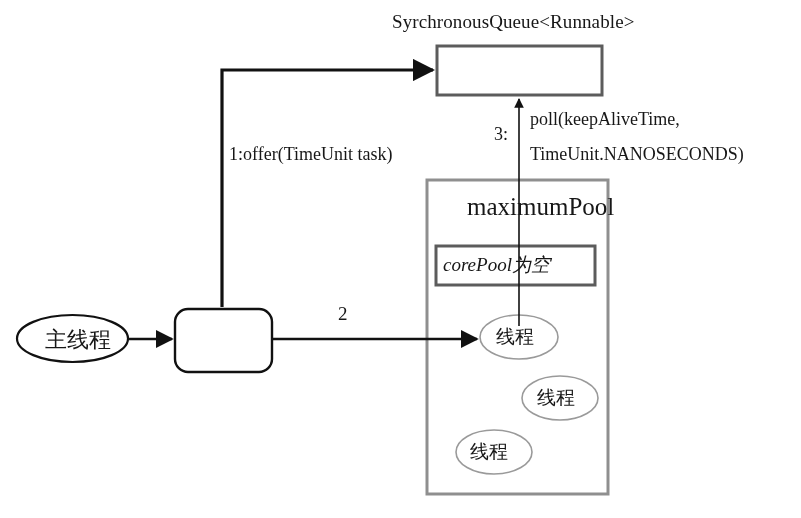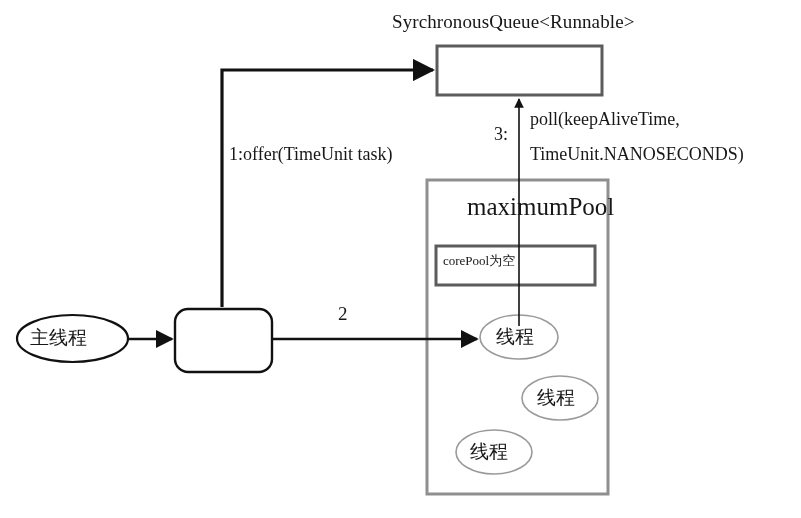--- a/index.html
+++ b/index.html
@@ -61,31 +61,32 @@
   }
   .lbl-maxpool {
     left: 435px;
     top: 191px;
     font-size: 25px;
     margin-left: 32px;
   }
   .lbl-corepool {
     left: 443px;
     top: 253px;
-    font-size: 13px;
+    font-size: 19px;
+    font-style: italic;
   }
   .lbl-two {
     left: 338px;
     top: 302px;
     font-size: 19px;
   }
   .lbl-main-thread {
-    left: 30px;
+    left: 45px;
     top: 326px;
-    font-size: 19px;
+    font-size: 22px;
   }
   .lbl-execute {
     left: 181px;
     top: 330px;
     font-size: 19px;
   }
   .lbl-thread-1 {
     left: 496px;
     top: 325px;
     font-size: 19px;

